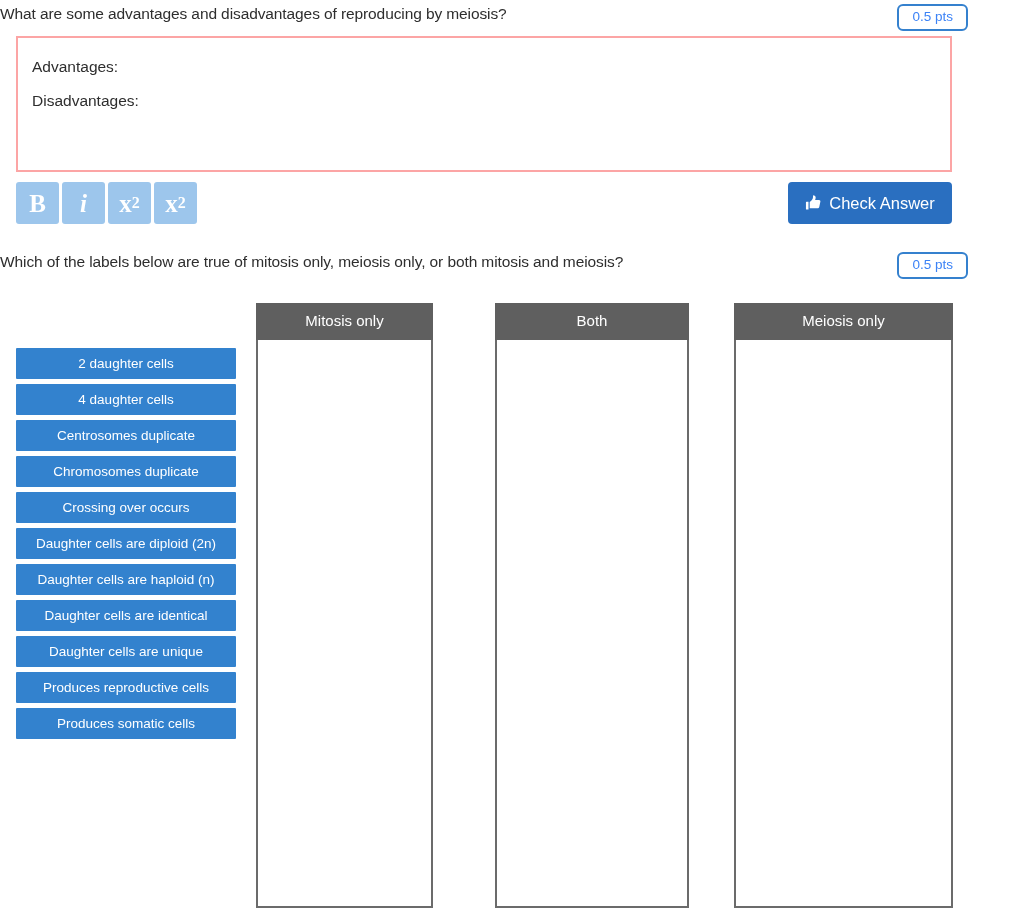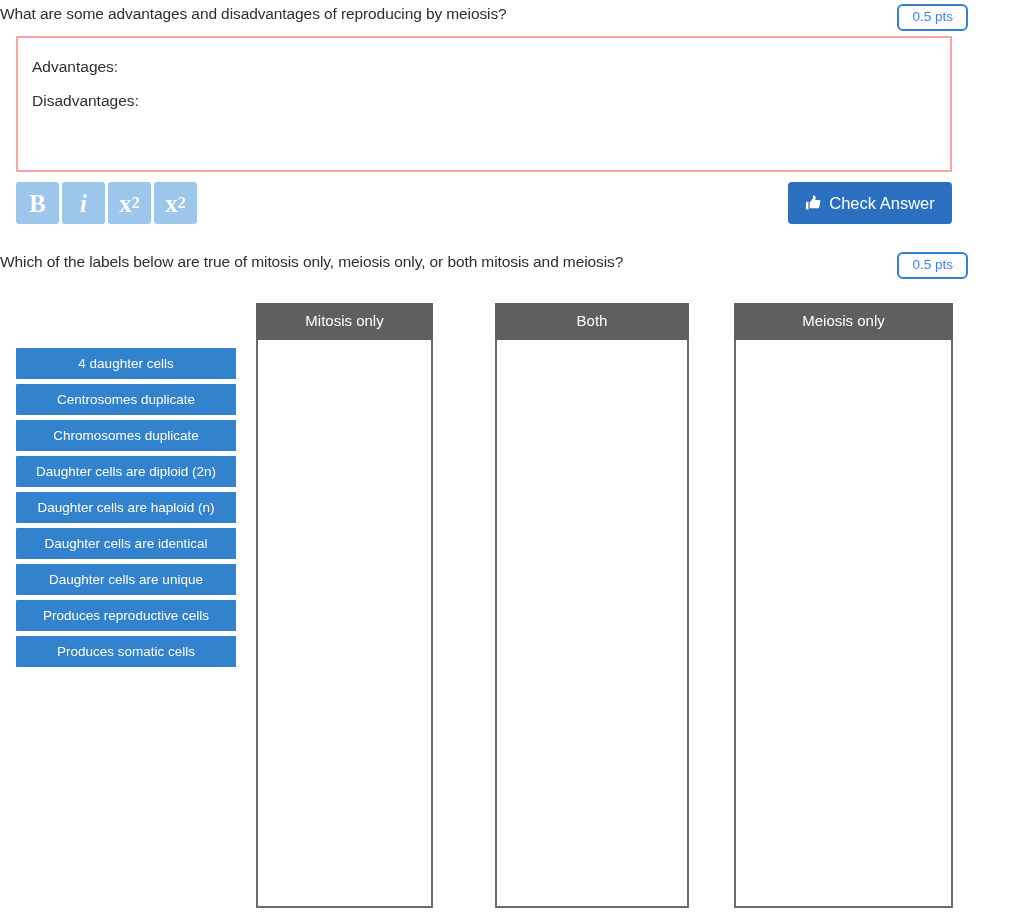--- a/index.html
+++ b/index.html
@@ -207,23 +207,25 @@
 </button>
 
 <div class="question-row" id="question-row-2" style="top:252px;">
   <div class="question-text">Which of the labels below are true of mitosis only, meiosis only, or both mitosis and meiosis?</div>
   <div class="pts-badge">0.5 pts</div>
 </div>
 
 <div id="dnd-area">
 
   <div id="label-bank">
+    <div class="drag-label">2 daughter cells</div>
     <div class="drag-label">4 daughter cells</div>
     <div class="drag-label">Centrosomes duplicate</div>
     <div class="drag-label">Chromosomes duplicate</div>
+    <div class="drag-label">Crossing over occurs</div>
     <div class="drag-label">Daughter cells are diploid (2n)</div>
     <div class="drag-label">Daughter cells are haploid (n)</div>
     <div class="drag-label">Daughter cells are identical</div>
     <div class="drag-label">Daughter cells are unique</div>
     <div class="drag-label">Produces reproductive cells</div>
     <div class="drag-label">Produces somatic cells</div>
   </div>
 
   <div class="drop-column" id="drop-col-0">
     <div class="drop-header">Mitosis only</div>

